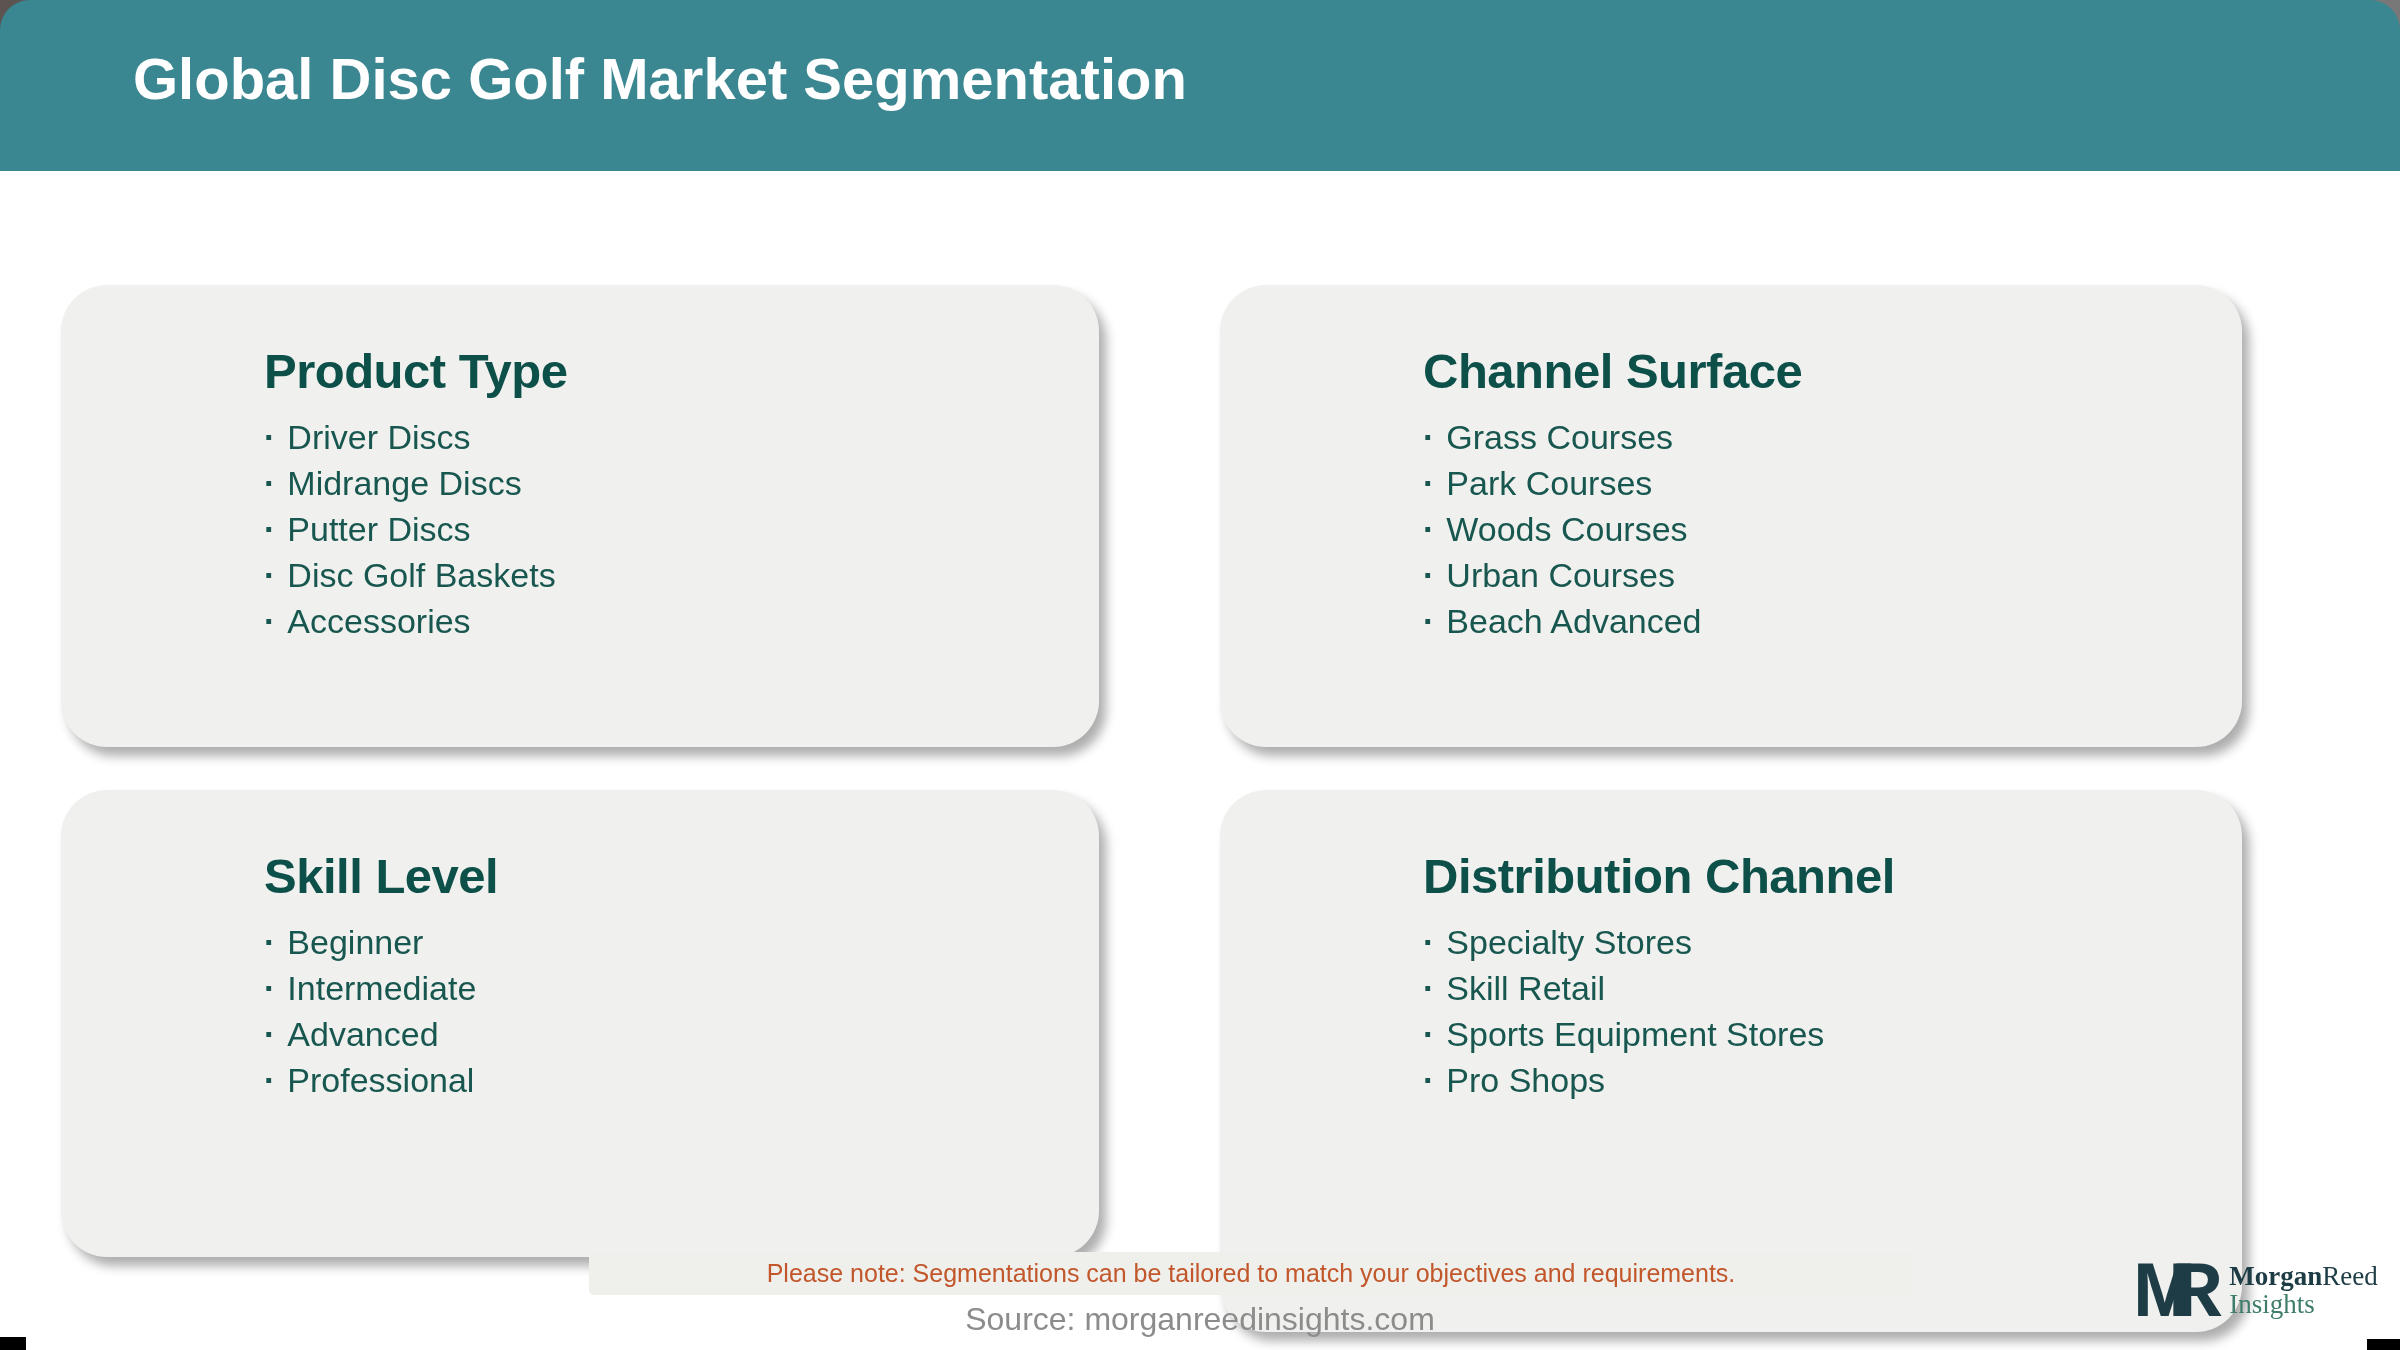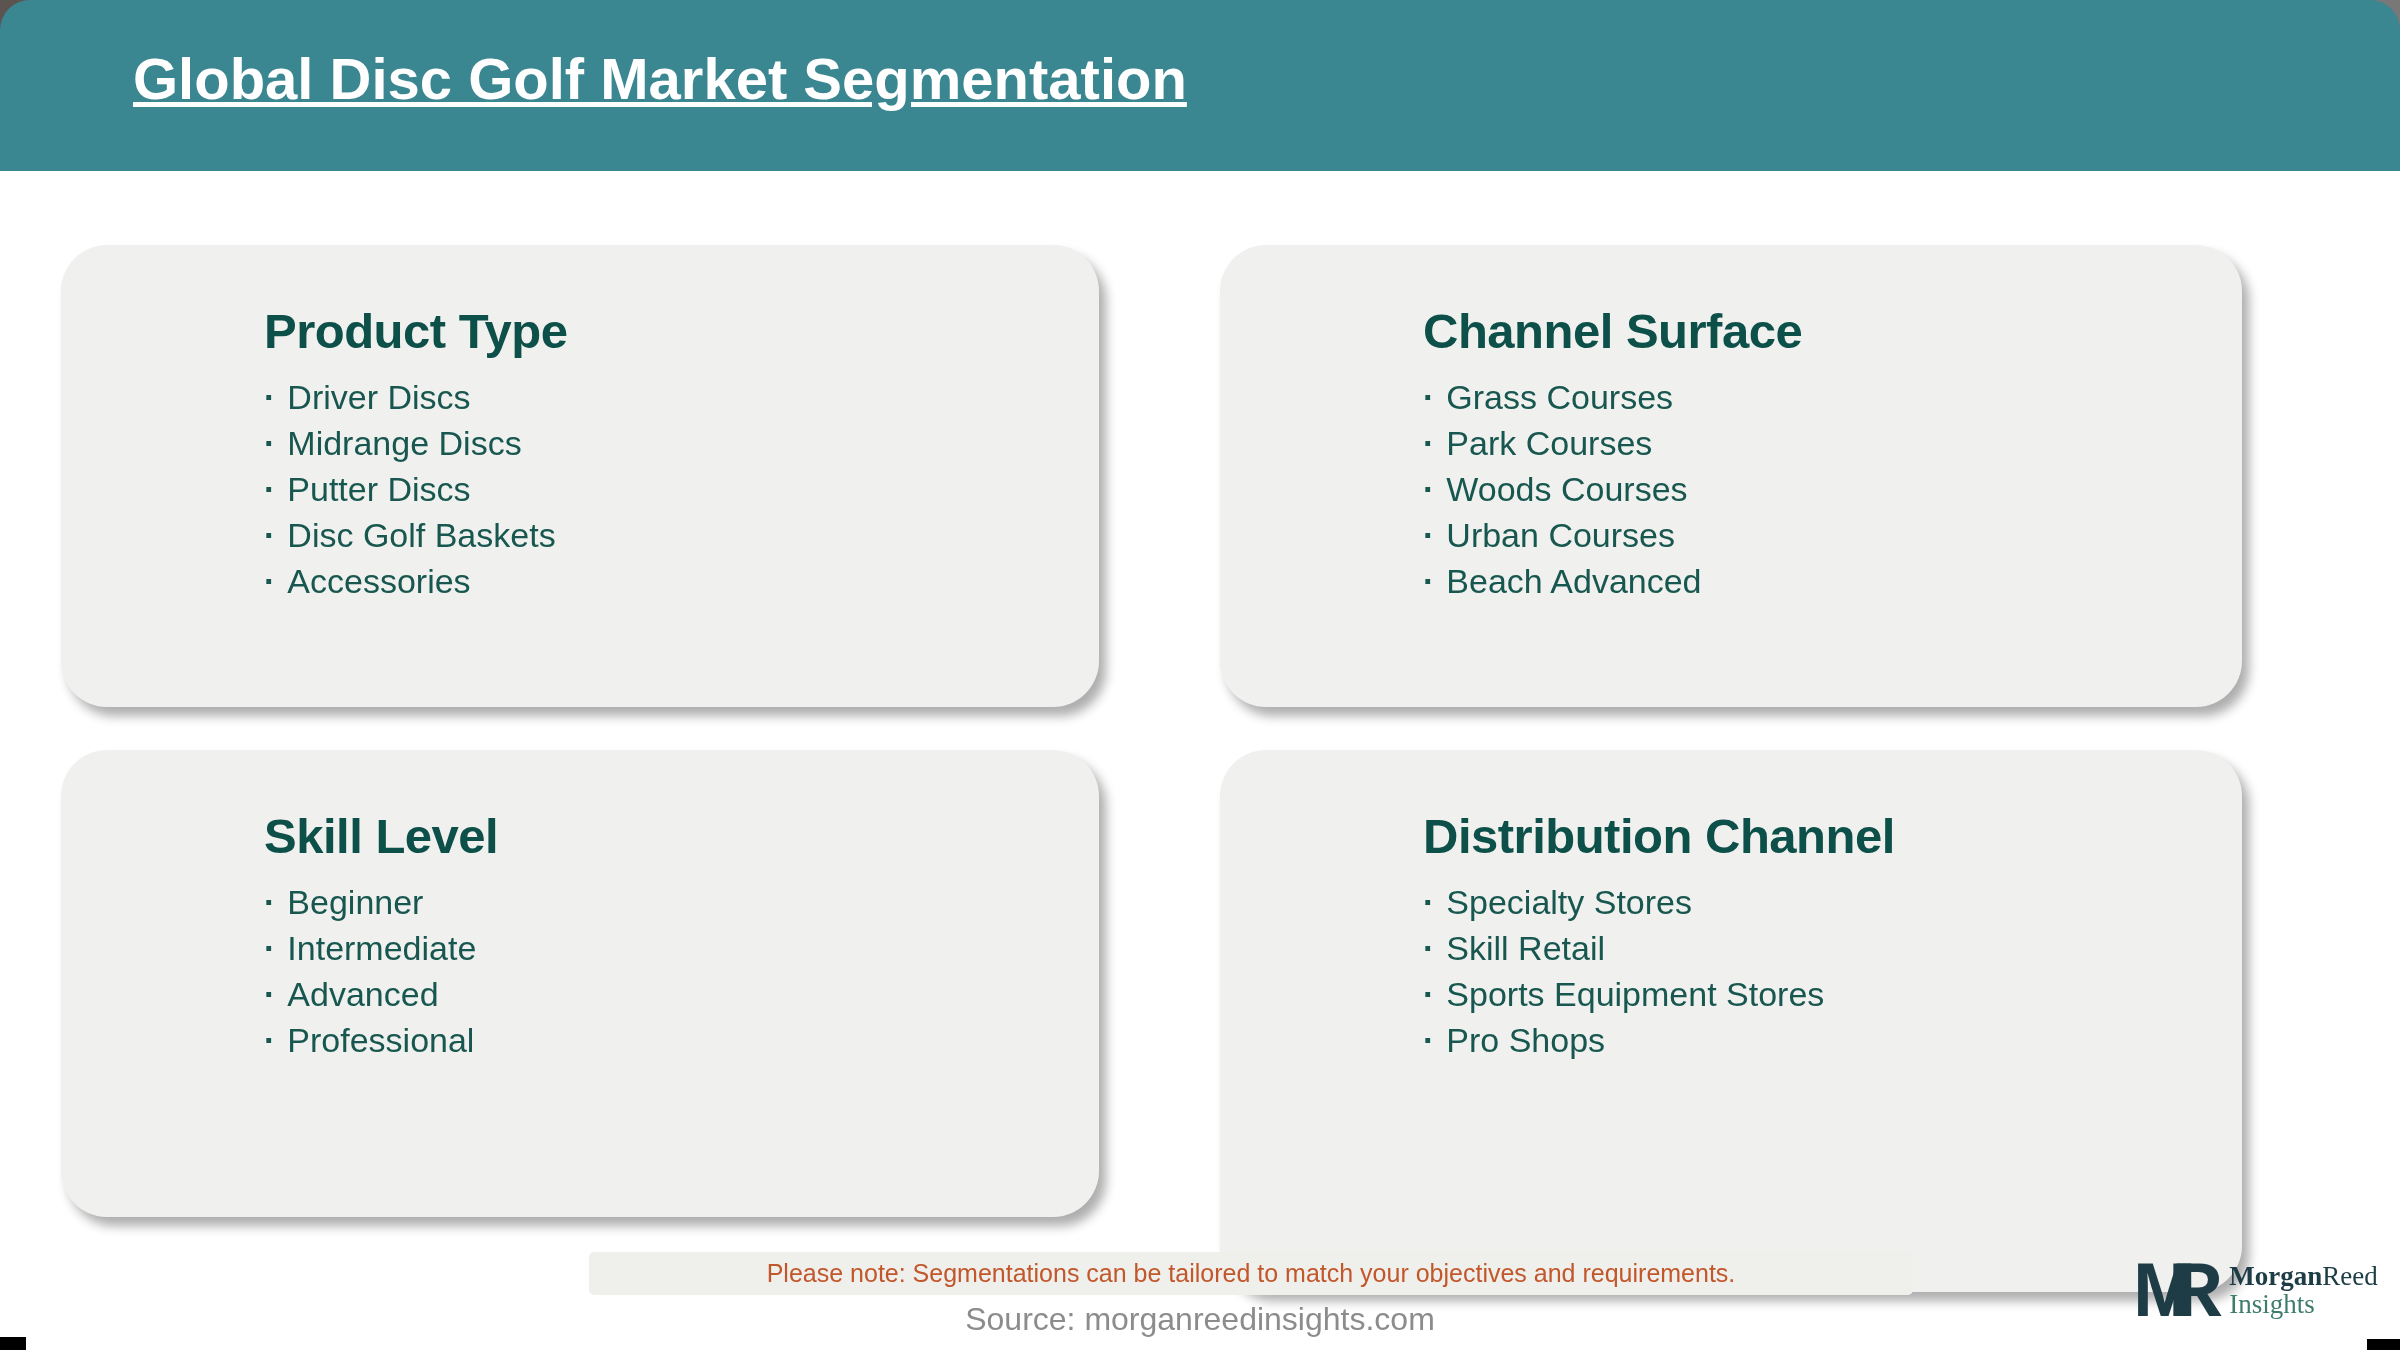--- a/index.html
+++ b/index.html
@@ -35,29 +35,29 @@
     z-index:1;
     display:flex;align-items:center;
   }
   .header h1{
     color:#ffffff;
     font-size:58px;
     font-weight:800;
     letter-spacing:0px;
     padding-left:133px;
     padding-bottom:14px;
-    text-decoration:underline;
   }
 
   .card{
     position:absolute;
     background:var(--card-bg);
     border-radius:46px;
     box-shadow:7px 9px 11px rgba(0,0,0,0.32);
     padding:58px 40px 0 203px;
+    margin-top:40px;
   }
   .card.c1{left:61px;top:245px;width:1038px;height:462px;}
   .card.c2{left:1220px;top:245px;width:1022px;height:462px;}
   .card.c3{left:61px;top:750px;width:1038px;height:467px;}
   .card.c4{left:1220px;top:750px;width:1022px;height:542px;}
 
   .card h2{
     color:var(--heading);
     font-size:49px;
     font-weight:700;

